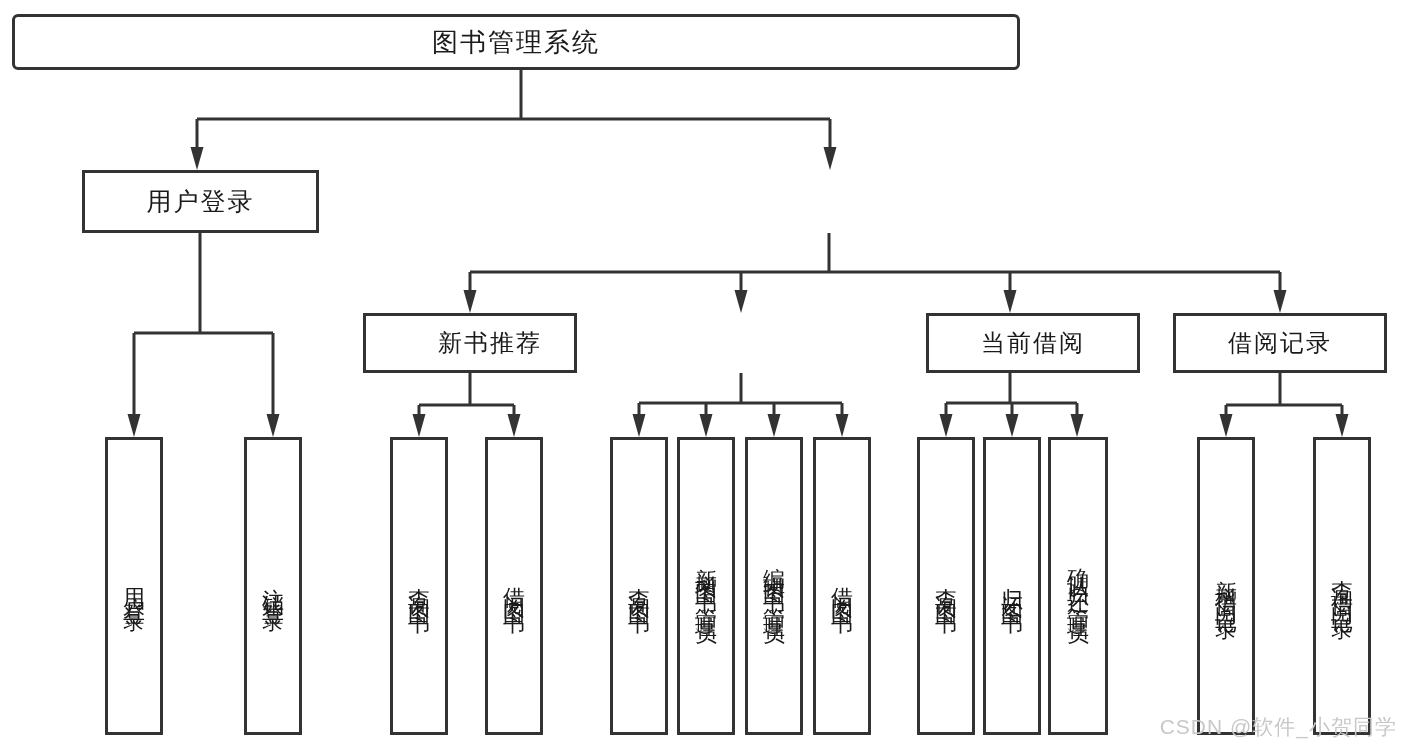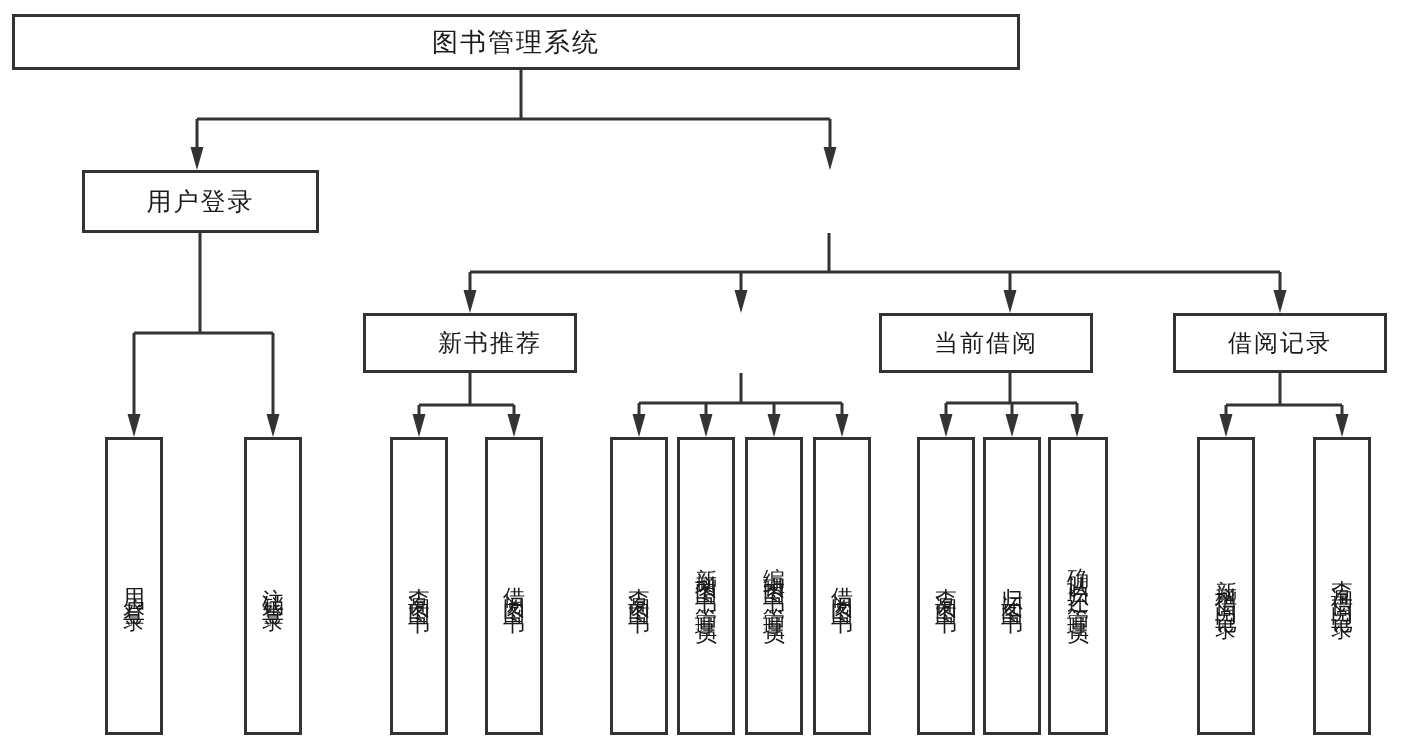--- a/index.html
+++ b/index.html
@@ -6,21 +6,21 @@
   .canvas{
     position:relative;width:1405px;height:747px;background:#ffffff;
     font-family:"Liberation Sans","DejaVu Sans",sans-serif;color:#1a1a1a;overflow:hidden;
   }
   .connectors{position:absolute;left:0;top:0;width:1405px;height:747px;}
   .node{
     position:absolute;box-sizing:border-box;border:3px solid #333333;background:#ffffff;
     display:flex;align-items:center;justify-content:center;text-align:center;
     letter-spacing:2px;
   }
-  .root{left:12px;top:14px;width:1008px;height:56px;font-size:26px;}
+  .root{left:12px;top:14px;width:1008px;height:56px;font-size:26px;border-radius:6px;}
   .lvl2{top:170px;width:237px;height:63px;font-size:25px;}
   .lvl3{top:313px;width:214px;height:60px;font-size:24px;}
   .leaf{
     top:437px;width:58px;height:298px;font-size:22px;
     writing-mode:vertical-rl;letter-spacing:8px;line-height:1.1;
   }
   .watermark{
     position:absolute;right:8px;bottom:6px;color:#c8c8c8;font-size:21px;letter-spacing:1px;
   }
 </style>
@@ -63,35 +63,36 @@
     <path d="M1280,373 V405 M1226,405 H1342 M1226,405 V418 M1342,405 V418"></path>
     <polygon points="1219.5,414 1232.5,414 1226,437" fill="#333333" stroke="none"></polygon>
     <polygon points="1335.5,414 1348.5,414 1342,437" fill="#333333" stroke="none"></polygon>
   </svg>
 
   <div class="node root">图书管理系统</div>
 
   <div class="node lvl2" style="left:82px;">用户登录</div>
 
   <div class="node lvl3" style="left:363px;padding-left:40px;">新书推荐</div>
-  <div class="node lvl3" style="left:879px;">当前借阅</div>
+  <div class="node lvl3" style="left:926px;">当前借阅</div>
   <div class="node lvl3" style="left:1173px;">借阅记录</div>
 
   <div class="node leaf" style="left:105px;">用户登录</div>
   <div class="node leaf" style="left:244px;">注销登录</div>
 
   <div class="node leaf" style="left:390px;">查询图书</div>
   <div class="node leaf" style="left:485px;">借阅图书</div>
 
   <div class="node leaf" style="left:610px;">查询图书</div>
   <div class="node leaf" style="left:677px;">新增图书（管理员）</div>
   <div class="node leaf" style="left:745px;">编辑图书（管理员）</div>
   <div class="node leaf" style="left:813px;">借阅图书</div>
 
   <div class="node leaf" style="left:917px;">查询图书</div>
   <div class="node leaf" style="left:983px;">归还图书</div>
   <div class="node leaf" style="left:1048px;width:60px;">确认归还（管理员）</div>
 
   <div class="node leaf" style="left:1197px;">新增借阅记录</div>
   <div class="node leaf" style="left:1313px;">查询借阅记录</div>
 
+  <div class="watermark">CSDN @软件_小贺同学</div>
 
 </div>
 
 </body></html>

